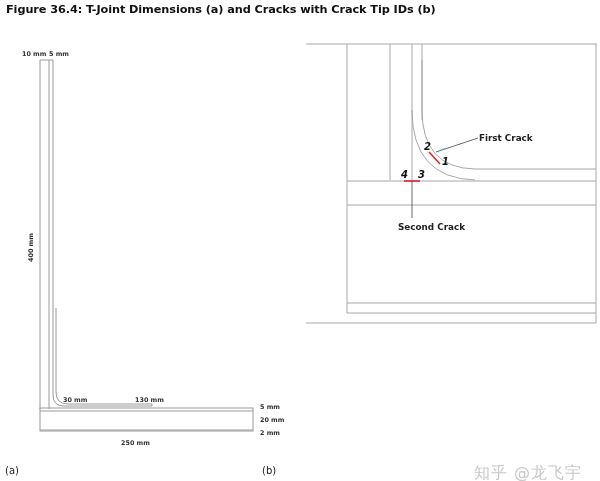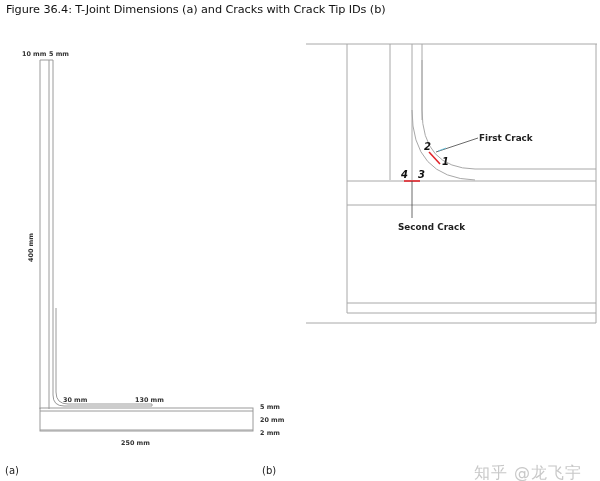--- a/index.html
+++ b/index.html
@@ -1,17 +1,17 @@
 <!DOCTYPE html>
 <html><head>
   <meta charset="utf-8">
   <style>
     html, body { margin: 0; padding: 0; background: #ffffff; }
     body { width: 600px; height: 481px; position: relative; overflow: hidden; font-family: "DejaVu Sans", sans-serif; }
-    .title { position: absolute; left: 6px; top: 3px; font-size: 11.3px; font-weight: normal; color: #111; letter-spacing: -0.1px; }
+    .title { position: absolute; left: 6px; top: 3px; font-size: 11.3px; font-weight: bold; color: #111; letter-spacing: -0.1px; }
     svg { position: absolute; left: 0; top: 0; }
     .dim { font-family: "DejaVu Sans", sans-serif; font-size: 6.4px; font-weight: bold; fill: #333; }
     .lbl { font-family: "DejaVu Sans", sans-serif; font-size: 8.8px; font-weight: bold; fill: #222; }
     .tip { font-family: "DejaVu Sans", sans-serif; font-size: 10px; font-weight: bold; font-style: italic; fill: #111; }
     .panel { position: absolute; font-size: 10px; color: #222; }
     .watermark { position: absolute; left: 474px; top: 463px; font-size: 16px; color: #c8c8c8; letter-spacing: 1px; }
   </style>
 </head>
 <body>
 

